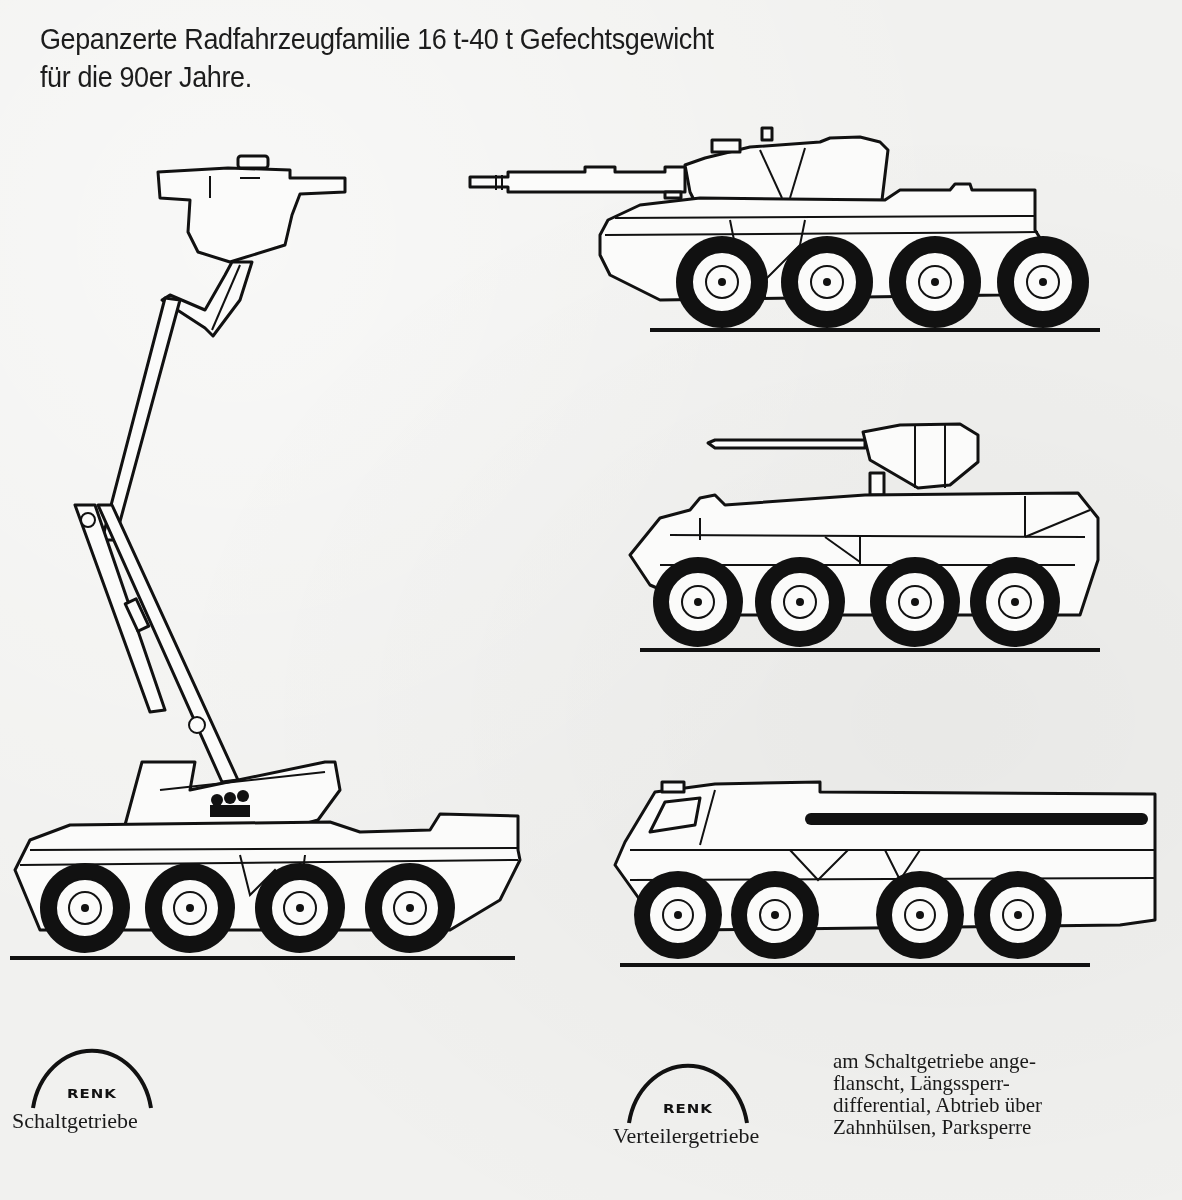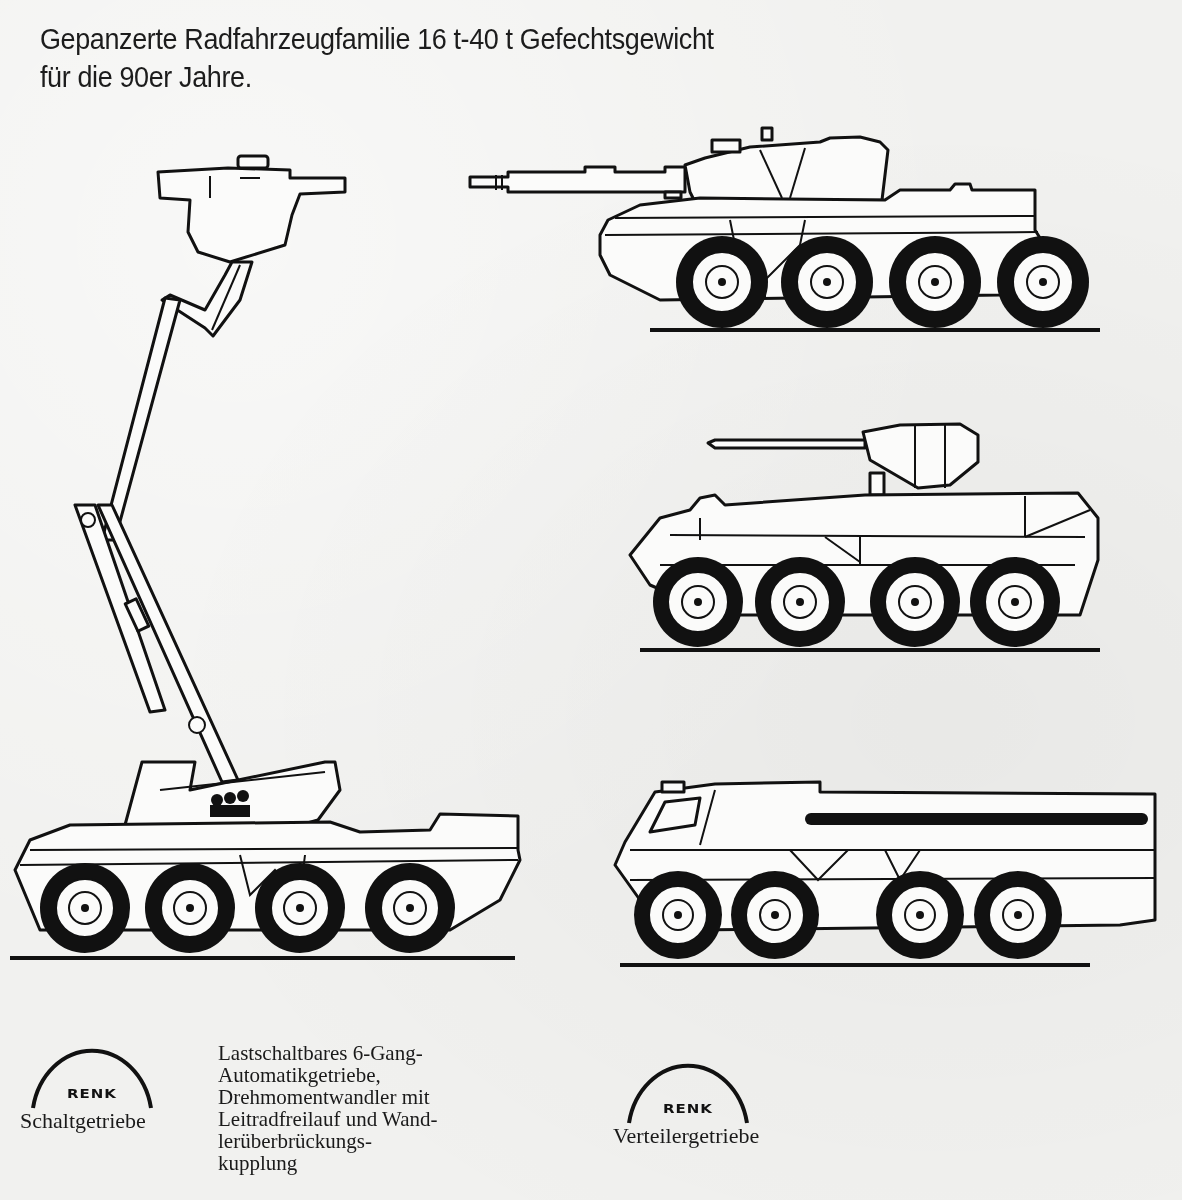--- a/index.html
+++ b/index.html
@@ -229,32 +229,30 @@
         <circle class="tyre" cx="418" cy="145" r="4"></circle>
     </g>
     <line class="ground" x1="20" y1="195" x2="490" y2="195"></line>
   </svg>
 
   <div class="logo" style="left:12px;top:1030px;width:165px;height:110px;">
     <svg width="130" height="80" style="position:absolute;left:15px;top:0">
       <path class="logo-arc" d="M6,78 A60,70 0 0 1 124,78"></path>
     </svg>
     <div class="logo-word" style="top:55px;width:160px;">RENK</div>
-    <div class="logo-label" style="left:8px;top:78px;text-align:center;">Schaltgetriebe</div>
-  </div>
-  <div class="caption" style="left:218px;top:1042px;">
-    <span>Lastschaltbares 6-Gang-</span>
-    <span>Automatikgetriebe,</span>
-    <span>Drehmomentwandler mit</span>
-    <span>Leitradfreilauf und Wand-</span>
-    <span>lerüberbrückungs-</span>
-    <span>kupplung</span>
+    <div class="logo-label" style="left:0;top:78px;text-align:center;">Schaltgetriebe</div>
   </div>
 
   <div class="logo" style="left:613px;top:1045px;width:200px;height:110px;">
     <svg width="130" height="80" style="position:absolute;left:10px;top:0">
       <path class="logo-arc" d="M6,78 A60,70 0 0 1 124,78"></path>
     </svg>
     <div class="logo-word" style="top:55px;width:150px;">RENK</div>
     <div class="logo-label" style="left:0;top:78px;text-align:right;">Verteilergetriebe</div>
   </div>
+  <div class="caption" style="left:833px;top:1050px;">
+    <span>am Schaltgetriebe ange-</span>
+    <span>flanscht, Längssperr-</span>
+    <span>differential, Abtrieb über</span>
+    <span>Zahnhülsen, Parksperre</span>
+  </div>
 
 </div>
 
 </body></html>

